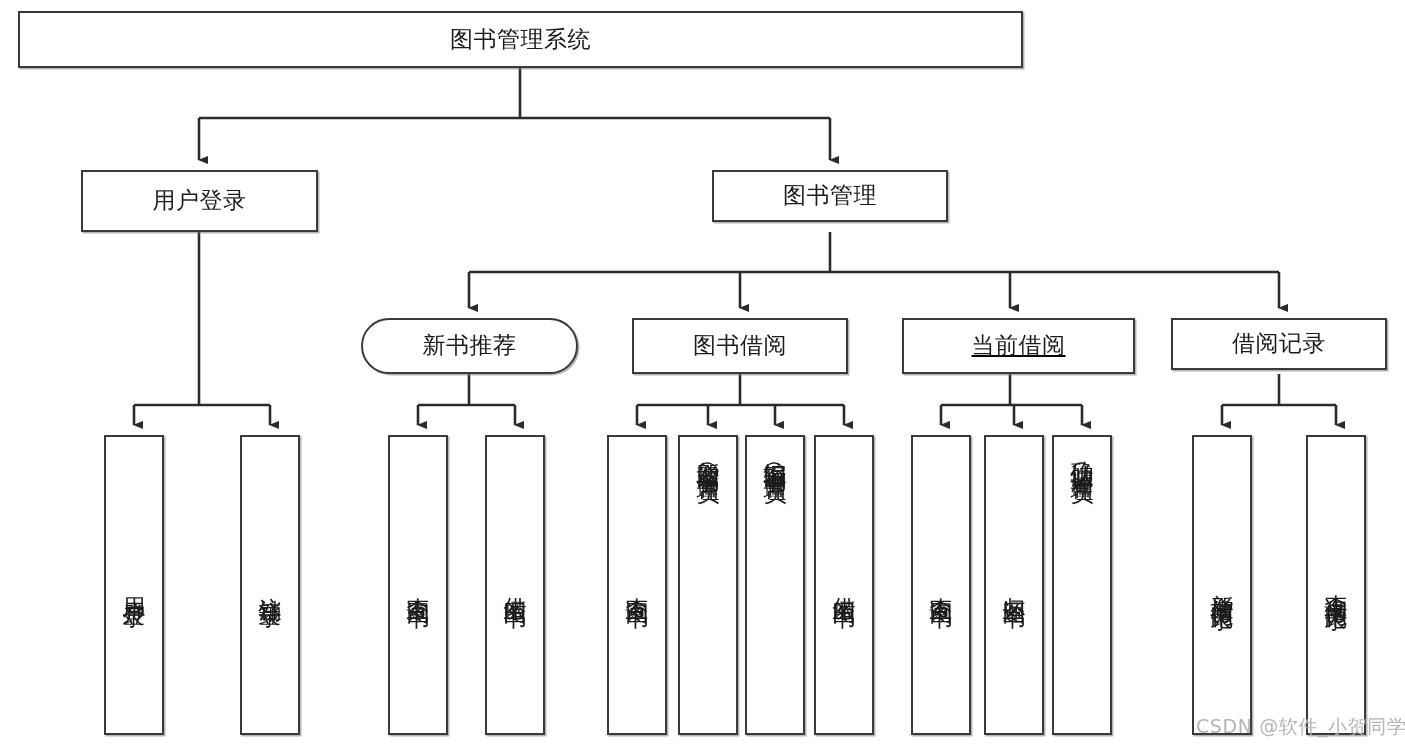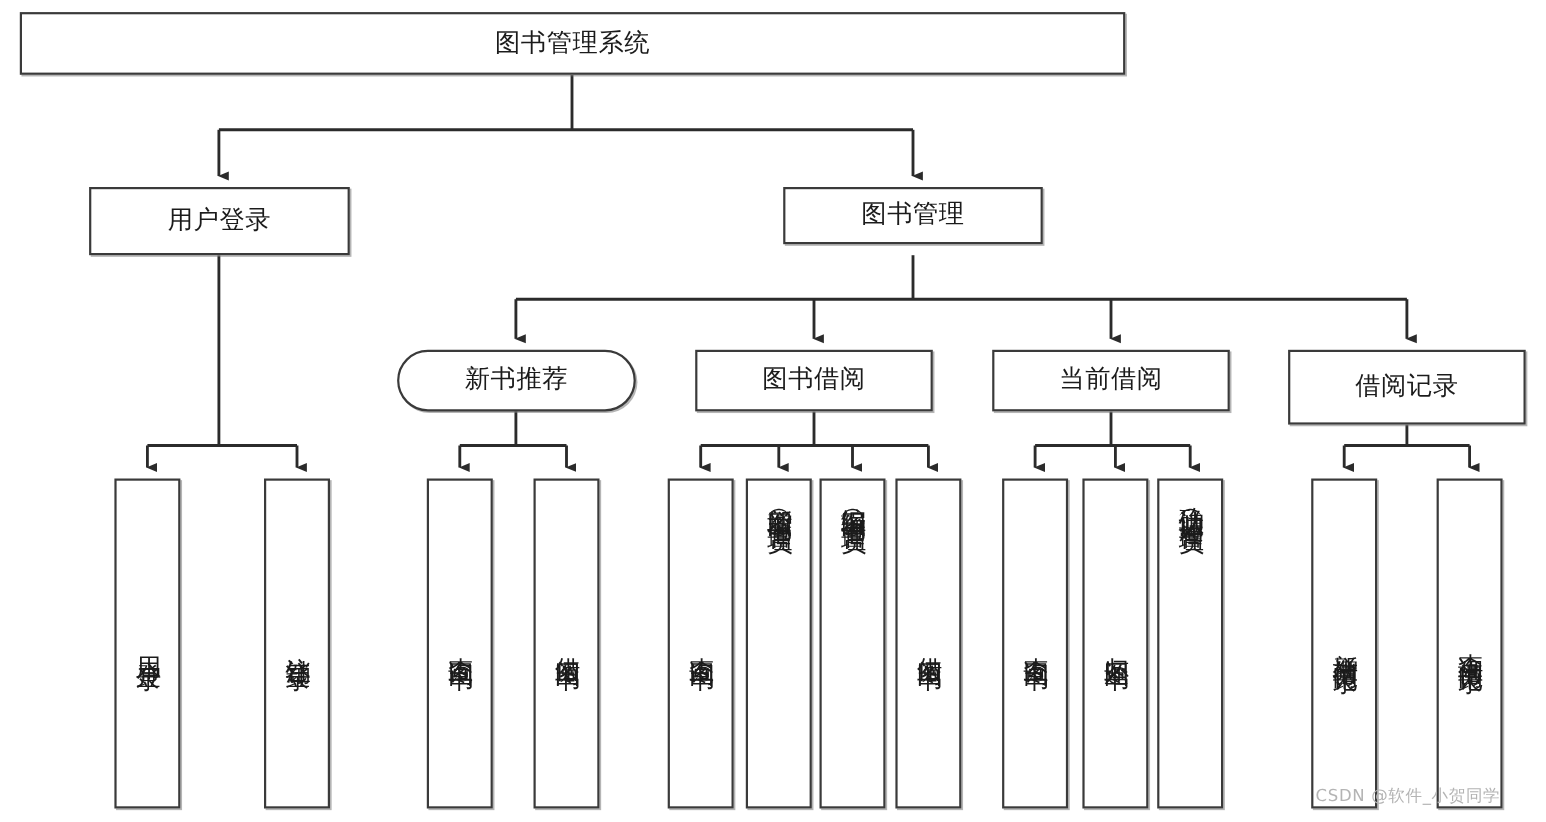--- a/index.html
+++ b/index.html
@@ -64,21 +64,21 @@
   }
   .leaf-box.v-top {
     align-items: flex-start;
   }
   .leaf-box .node-label.pad-top {
     margin-top: 6px;
   }
   #watermark {
     position: absolute;
     color: #b4b4b4;
-    font-size: 15px;
+    font-size: 19px;
     letter-spacing: 0.6px;
     white-space: nowrap;
     pointer-events: none;
     user-select: none;
   }
 </style>
 </head>
 <body>
 
 <div id="diagram-root">
@@ -135,24 +135,24 @@
       </div>
       <div class="node-box" style="left: 712px; top: 170px; width: 236px; height: 52px;">
         <div class="node-label">图书管理</div>
       </div>
       <div class="node-box" style="left: 361px; top: 318px; width: 217px; height: 56px; border-radius: 28px;">
         <div class="node-label">新书推荐</div>
       </div>
       <div class="node-box" style="left: 632px; top: 318px; width: 216px; height: 56px;">
         <div class="node-label">图书借阅</div>
       </div>
-      <div class="node-box" style="left: 902px; top: 318px; width: 216px; height: 56px;">
+      <div class="node-box" style="left: 902px; top: 318px; width: 233px; height: 56px; text-decoration: underline;">
         <div class="node-label">当前借阅</div>
       </div>
-      <div class="node-box" style="left: 1171px; top: 318px; width: 216px; height: 68px;">
+      <div class="node-box" style="left: 1171px; top: 318px; width: 216px; height: 52px;">
         <div class="node-label">借阅记录</div>
       </div>
       <div class="node-box leaf-box v-center" style="left: 104px; top: 435px; width: 60px; height: 300px;">
         <div class="node-label">用户登录</div>
       </div>
       <div class="node-box leaf-box v-center" style="left: 240px; top: 435px; width: 60px; height: 300px;">
         <div class="node-label">注销登录</div>
       </div>
       <div class="node-box leaf-box v-center" style="left: 388px; top: 435px; width: 60px; height: 300px;">
         <div class="node-label">查询图书</div>

